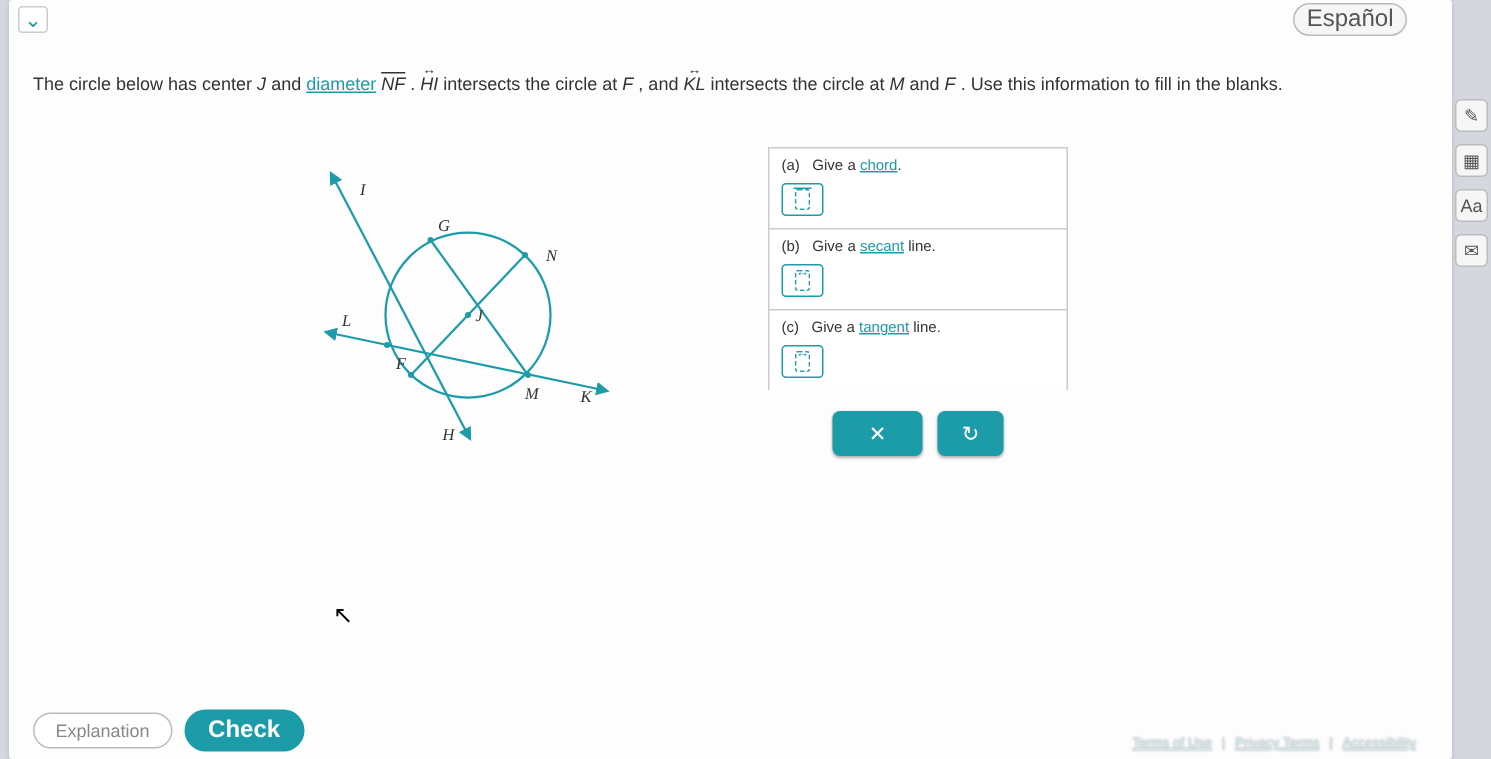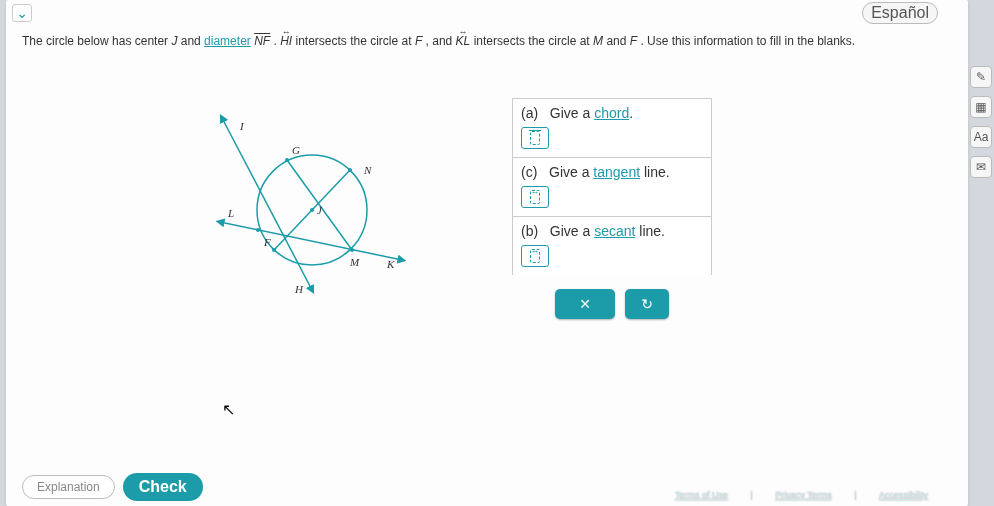--- a/index.html
+++ b/index.html
@@ -22,31 +22,31 @@
     border: 1px solid #ccc; border-radius: 3px;
     display: flex; align-items: center; justify-content: center;
     color: #1c9ca8; font-size: 14px; user-select: none;
   }
   .lang-chip {
     position: absolute; right: 30px; top: 2px;
     border: 1px solid #bbb; border-radius: 12px;
     padding: 1px 8px; font-size: 16px; color: #555; background: #f6f6f6;
   }
   .question {
-    position: absolute; left: 16px; right: 40px; top: 32px;
+    position: absolute; left: 16px; right: 40px; top: 47px;
     font-size: 12px; color: #333; line-height: 1.6;
   }
   .question a { color: #1c9ca8; text-decoration: underline; }
   .ov { text-decoration: overline; font-style: italic; }
   .arr { position: relative; font-style: italic; }
   .arr::after{ content:"↔"; position:absolute; left:0; right:0; top:-10px; font-size:9px; text-align:center; font-style:normal;}
   .content { position: absolute; left: 16px; right: 16px; top: 70px; bottom: 40px; }
   .diagram { position: absolute; left: 170px; top: 40px; width: 230px; height: 210px; }
   .answers { position: absolute; left: 490px; top: 28px; width: 200px; }
-  .row { border: 1px solid #ccc; border-bottom: none; padding: 6px 8px 8px; background: #fff; font-size: 14px; }
+  .row { border: 1px solid #ccc; border-bottom: none; padding: 6px 8px 8px; background: #fff; font-size: 10px; }
   .row:last-of-type { border-bottom: 1px solid #ccc; }
   .row a { color: #1c9ca8; text-decoration: underline; }
   .slot {
     margin-top: 6px; width: 28px; height: 22px;
     border: 1px solid #1c9ca8; border-radius: 3px;
     display: flex; align-items: center; justify-content: center;
     background: #fff;
   }
   .slot .ph { width: 10px; height: 14px; border: 1px dashed #1c9ca8; border-radius: 2px; }
   .slot-over { position: relative; }
@@ -69,21 +69,21 @@
     color:#888; font-size:12px; background:#fff;
   }
   .btn-solid {
     border-radius:14px; padding:5px 16px; background:#1c9ca8; color:#fff;
     font-size:16px; font-weight:bold;
   }
   .legal {
     position:absolute; right:20px; bottom:6px; font-size:9px; color:#ddd;
     text-shadow: 0 0 2px rgba(0,0,0,.4);
   }
-  .legal a{ color:#cfe9ec; margin:0 20px;}
+  .legal a{ color:#cfe9ec; margin:0 4px;}
   .sidetools {
     position:absolute; right:2px; top:66px; width:22px;
     display:flex; flex-direction:column; gap:8px;
   }
   .tool {
     width:22px; height:22px; border:1px solid #bbb; border-radius:4px;
     background:#f6f6f6; display:flex; align-items:center; justify-content:center;
     font-size:12px; color:#555;
   }
   .cursor-arrow {
@@ -164,33 +164,33 @@
 
     <div class="answers">
       <div class="row">
         <span>(a)</span>&nbsp;&nbsp;
         <span>Give a </span><a href="#">chord</a><span>.</span>
         <div class="slot slot-over">
             <div class="ph"></div>
           </div>
       </div>
       <div class="row">
+        <span>(b)</span>&nbsp;&nbsp;
+        <span>Give a </span><a href="#">secant</a><span> line.</span>
+        <div class="slot slot-arr">
+            <div class="ph"></div>
+          </div>
+      </div>
+      <div class="row">
         <span>(c)</span>&nbsp;&nbsp;
         <span>Give a </span><a href="#">tangent</a><span> line.</span>
         <div class="slot slot-arr">
             <div class="ph"></div>
           </div>
       </div>
-      <div class="row">
-        <span>(b)</span>&nbsp;&nbsp;
-        <span>Give a </span><a href="#">secant</a><span> line.</span>
-        <div class="slot slot-arr">
-            <div class="ph"></div>
-          </div>
-      </div>
       <div class="btnrow">
         <div class="pillbtn">
             <span>✕</span>
           </div>
         <div class="pillbtn second">
             <span>↻</span>
           </div>
       </div>
     </div>
 

